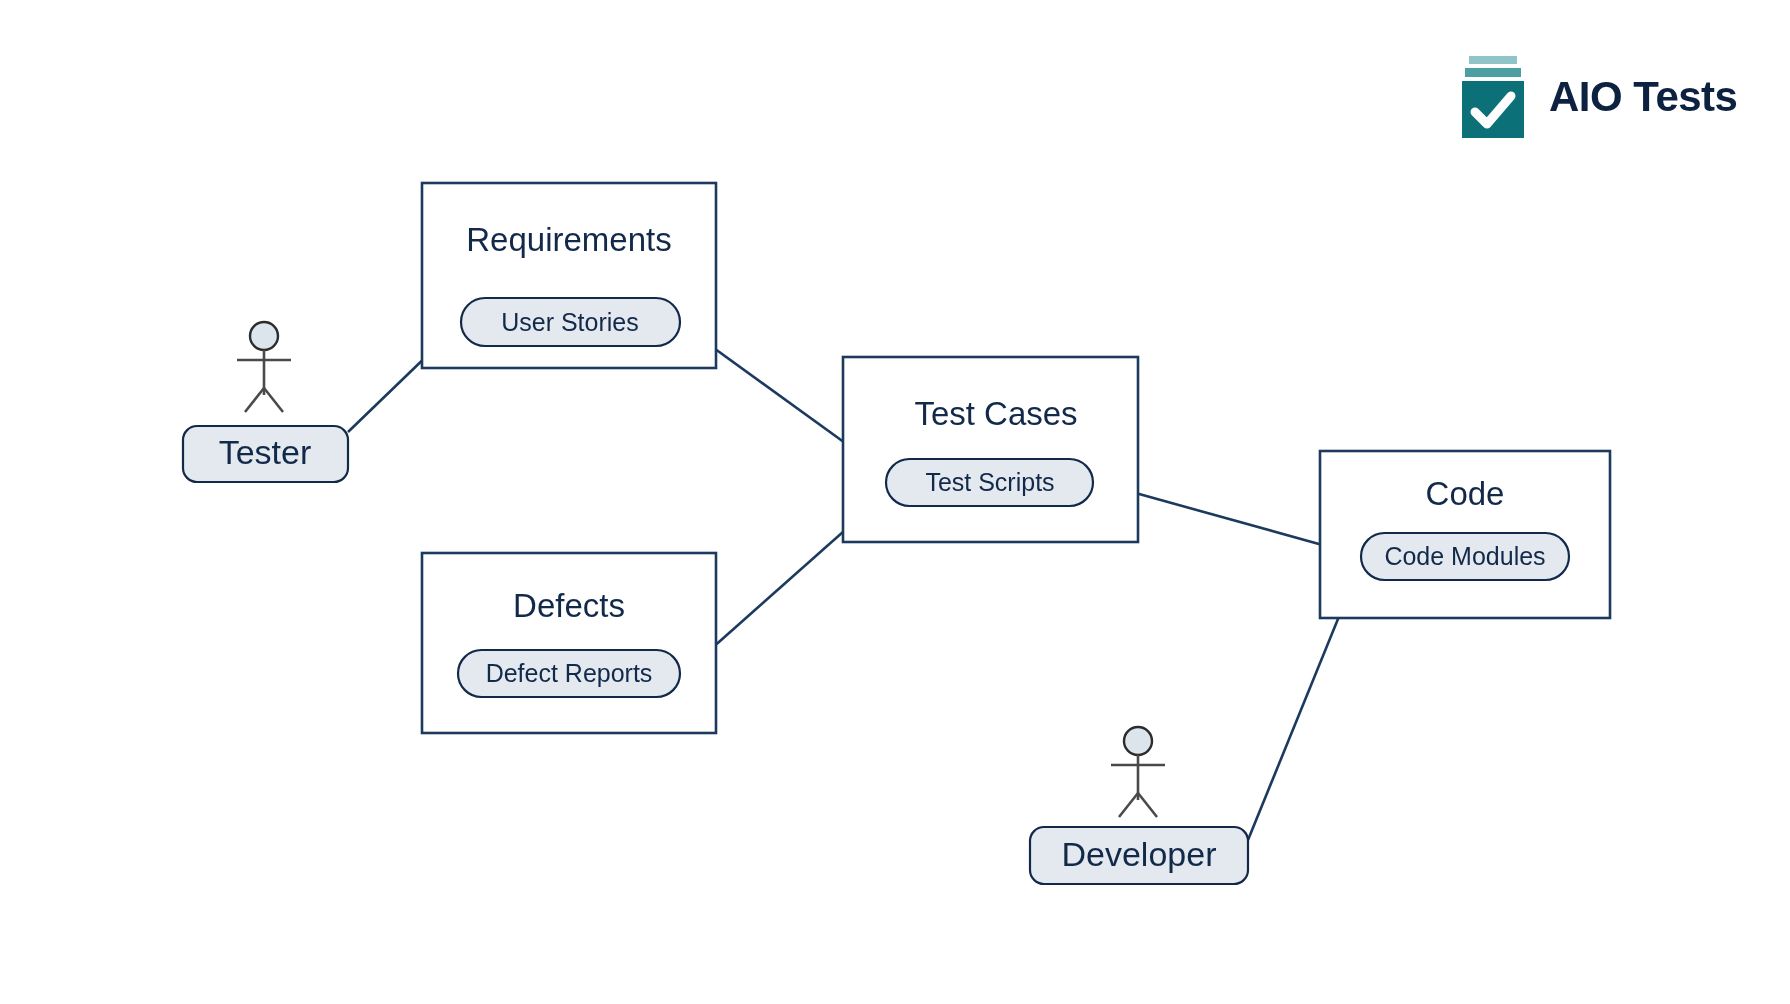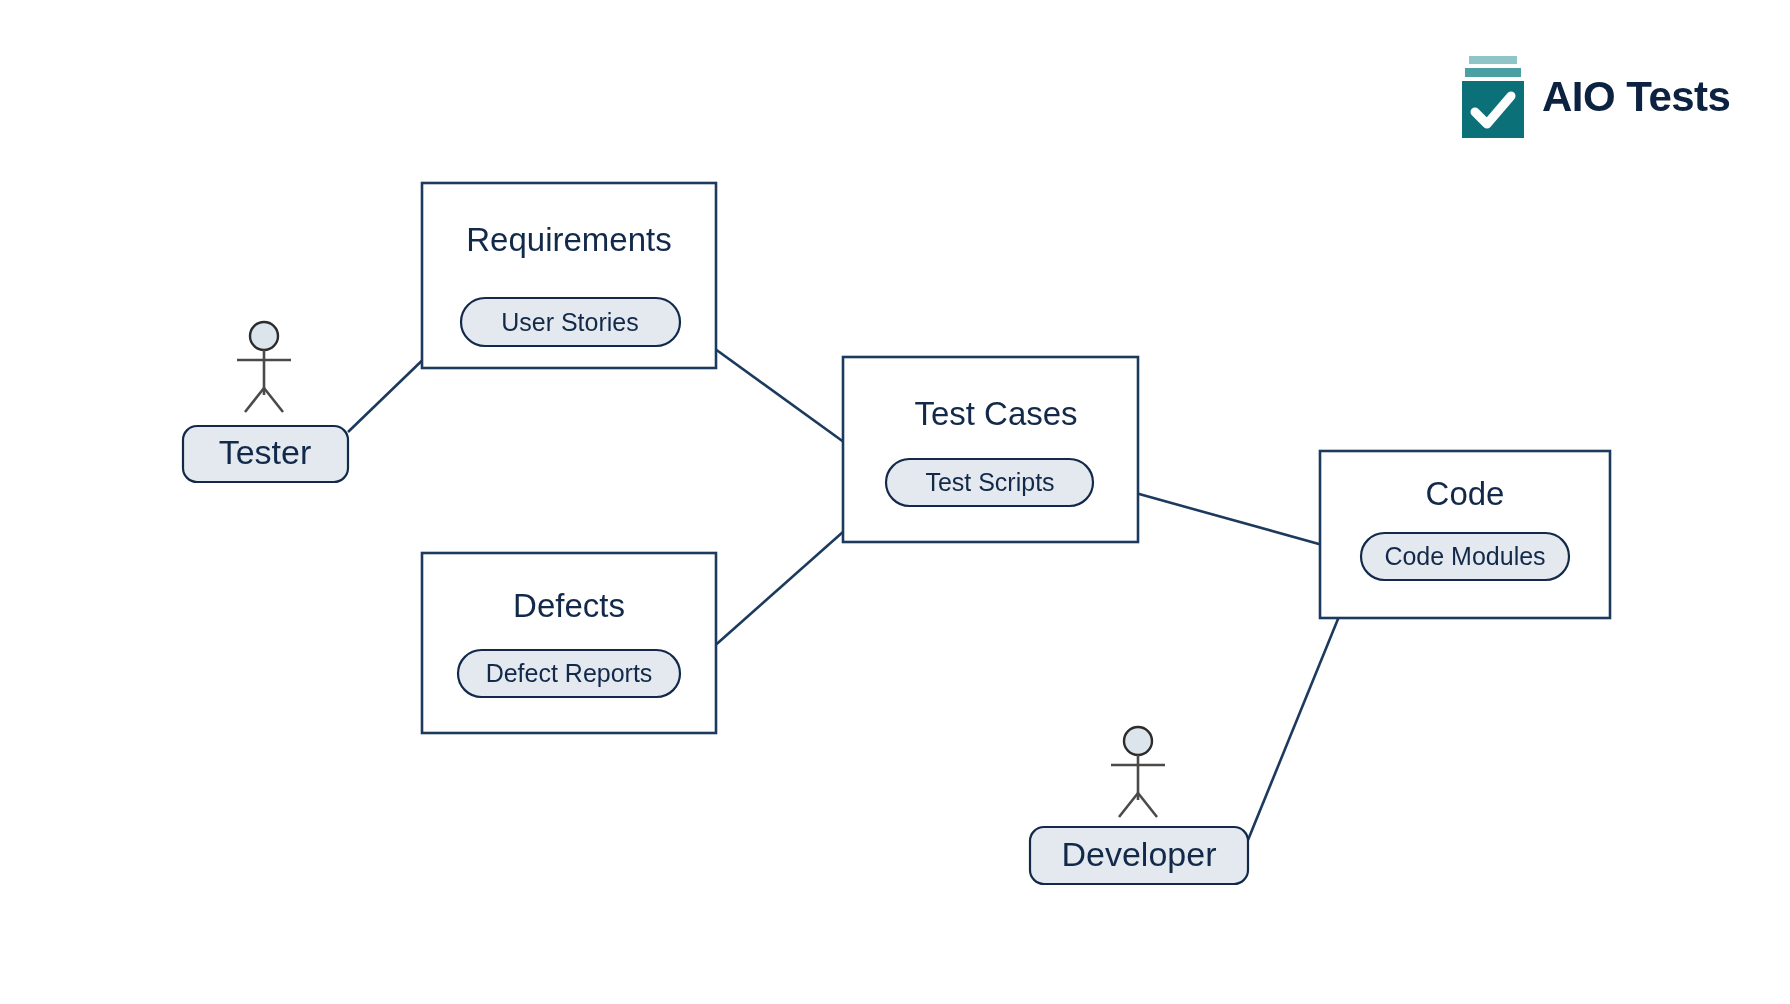--- a/index.html
+++ b/index.html
@@ -25,21 +25,21 @@
     height: 1004px;
   }
 
   
   .brand {
     position: absolute;
     left: 1462px;
     top: 56px;
     display: flex;
     align-items: center;
-    gap: 18px;
+    gap: 25px;
   }
   .logo-mark {
     position: relative;
     width: 62px;
     height: 82px;
   }
   .logo-bar-top {
     position: absolute;
     left: 7px;
     top: 0px;

